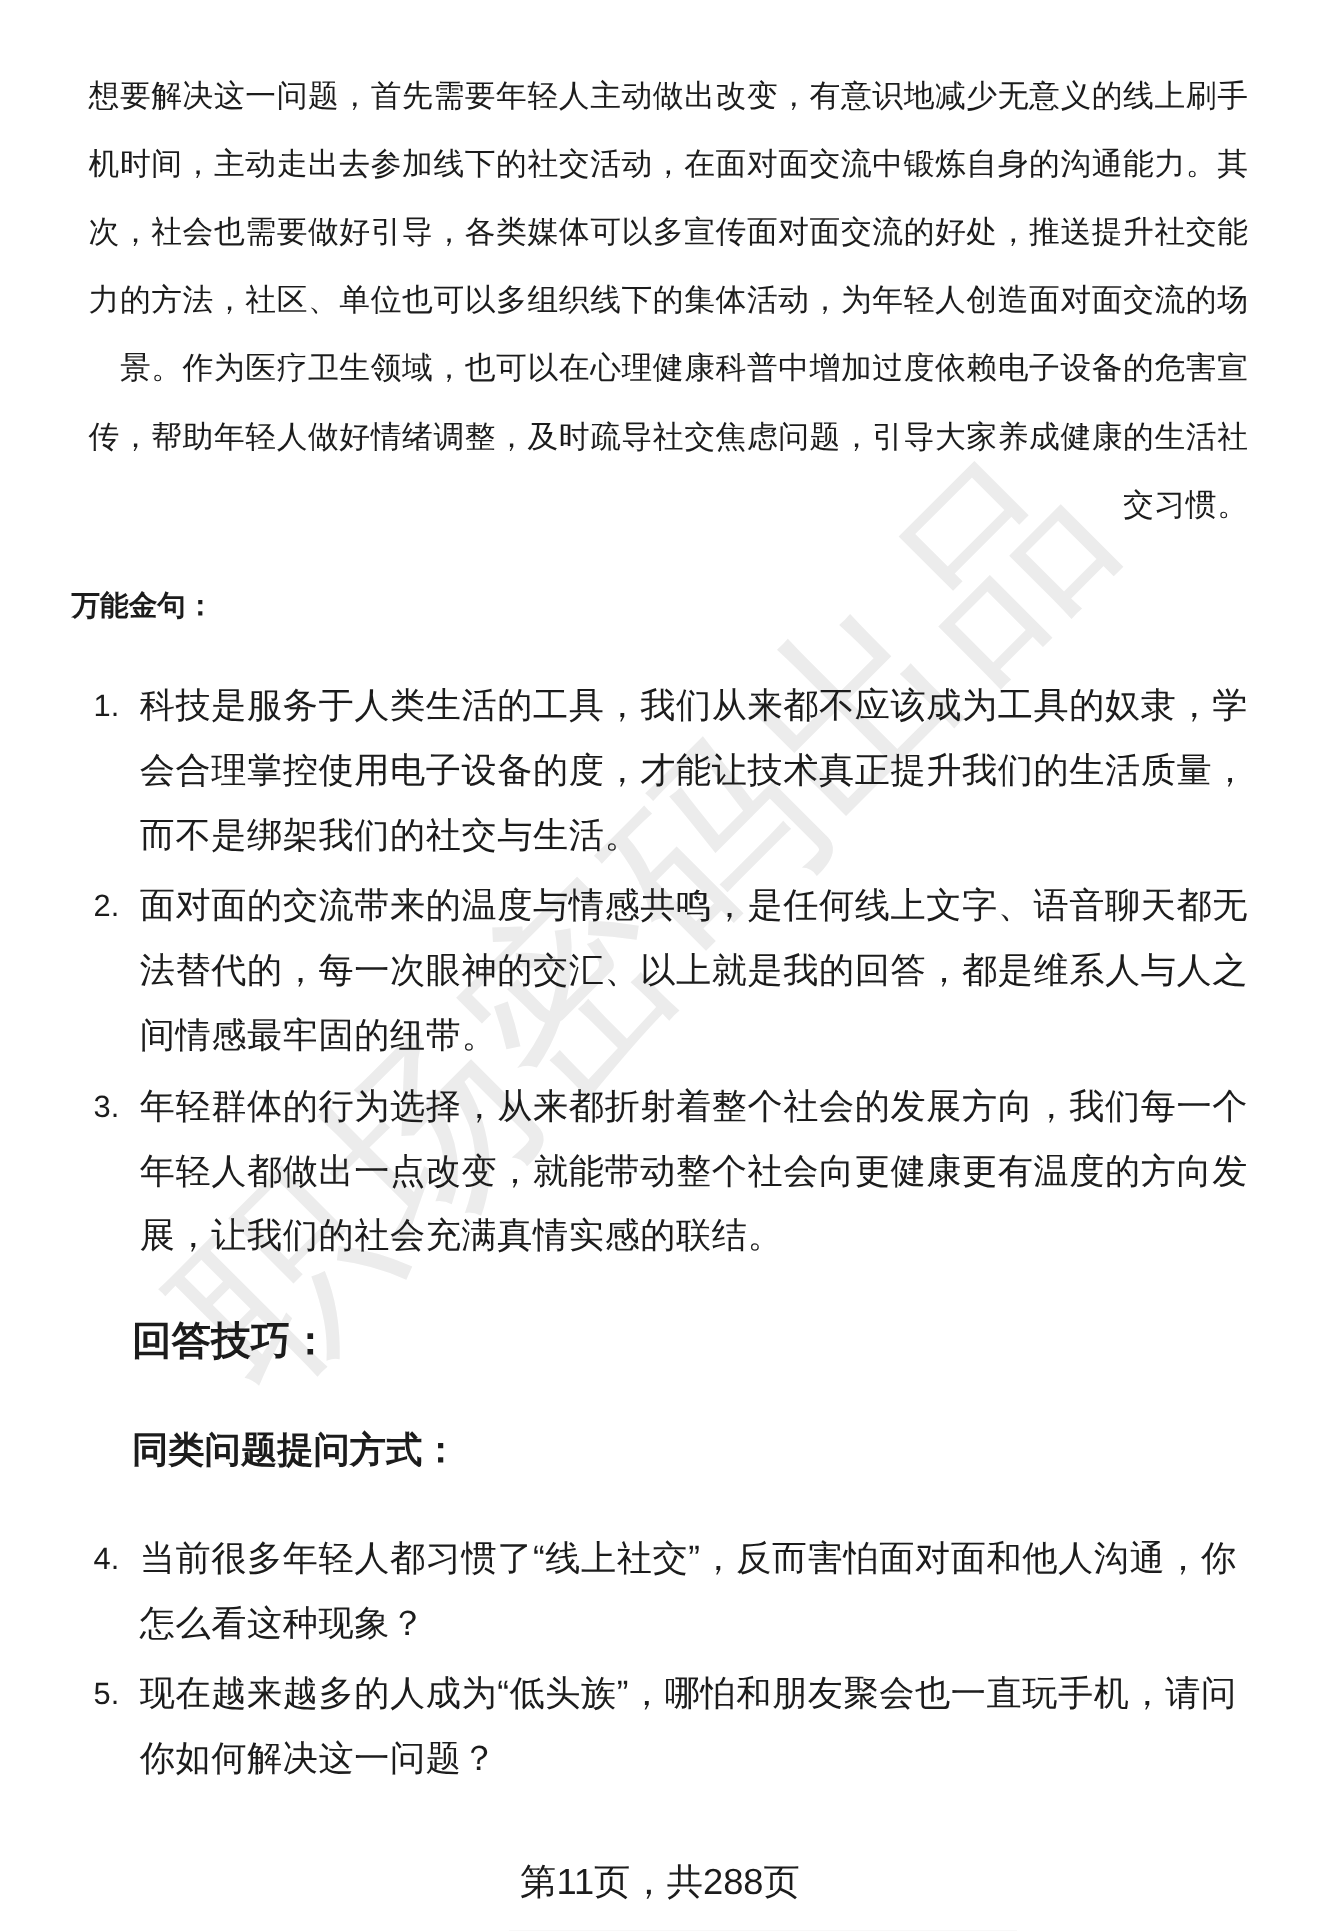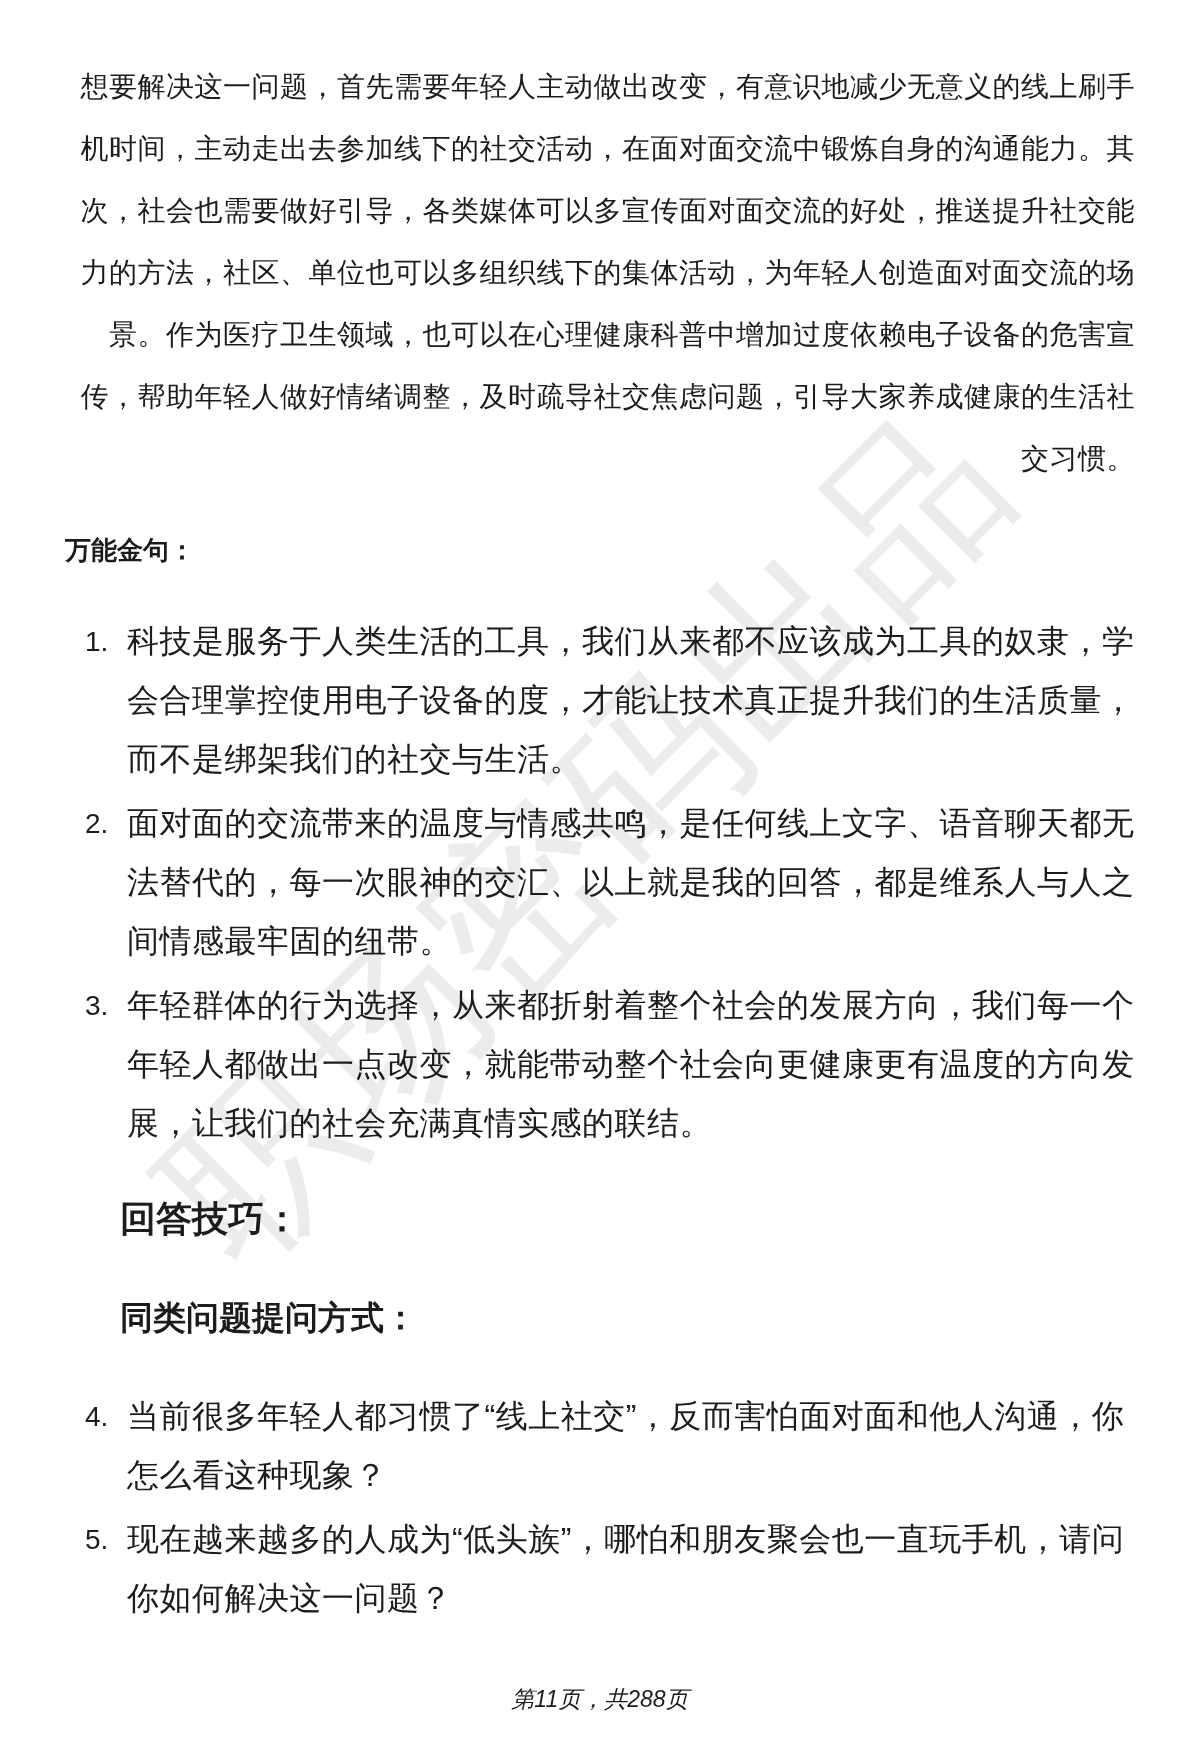--- a/index.html
+++ b/index.html
@@ -89,27 +89,26 @@
     font-weight:700;
   }
   .q-list{
     margin-top:52px;
     list-style:none;
   }
   .page-footer{
     position:absolute;
     left:0;
     right:0;
-    bottom:36px;
+    bottom:24px;
     height:40px;
     text-align:center;
-    font-size:23px;
+    font-size:33px;
     line-height:40px;
     z-index:1;
-    font-style:italic;
   }
 </style>
 </head>
 <body>
 
 <div class="page">
 
   <div class="watermark">职场密码出品</div>
 
   <div class="content">

